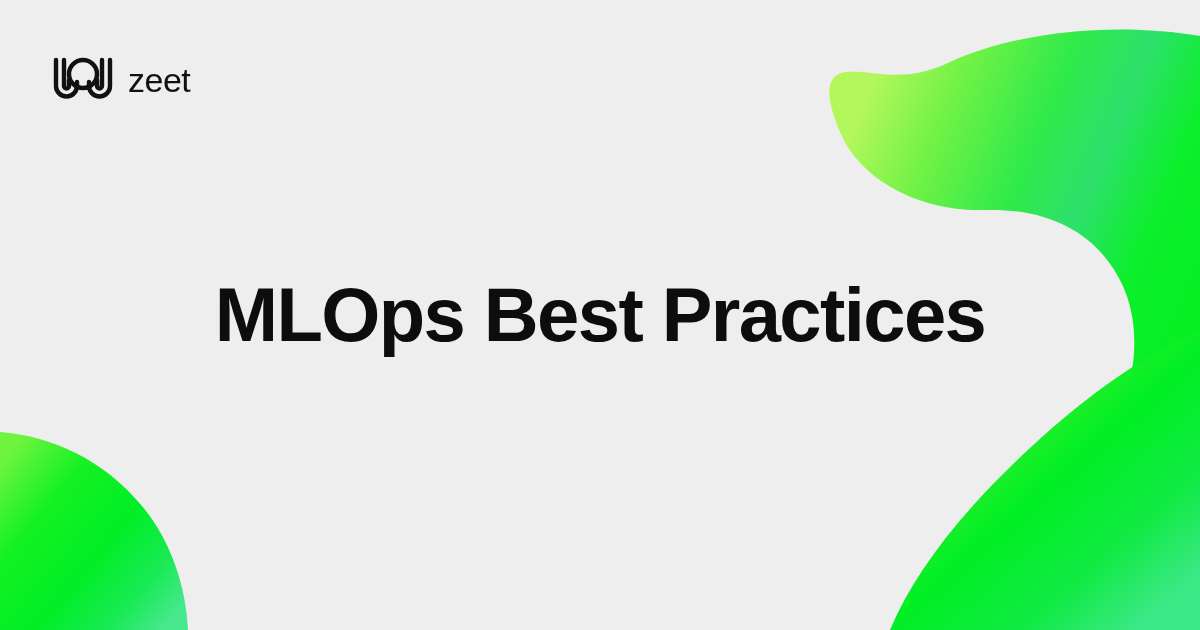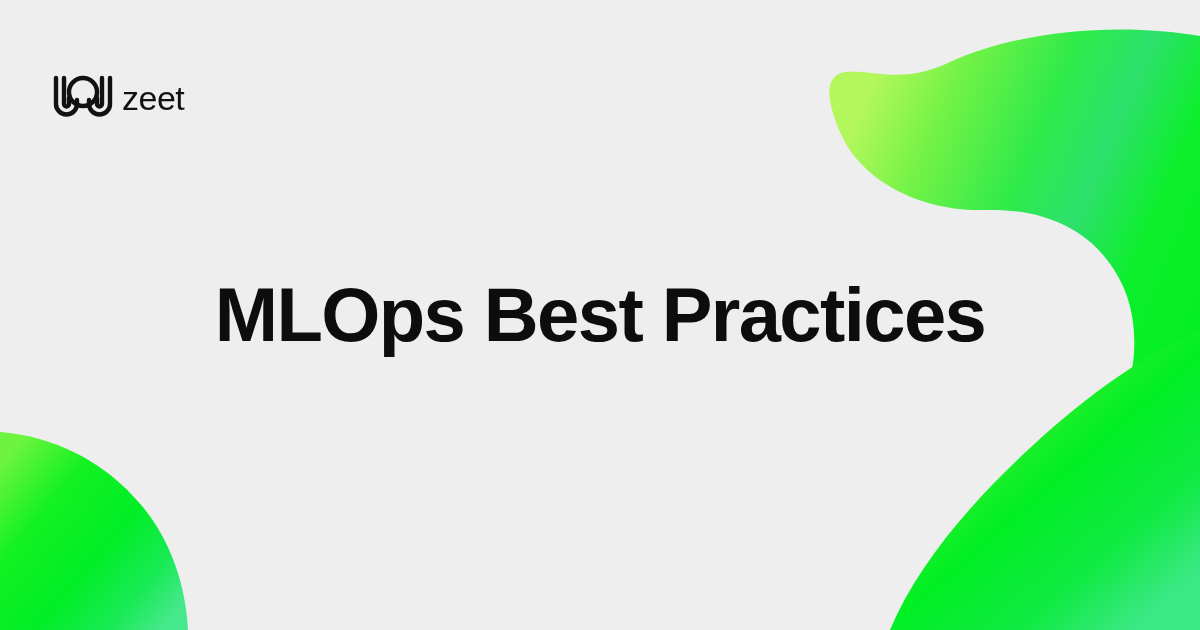--- a/index.html
+++ b/index.html
@@ -33,24 +33,24 @@
   #decoration-layer svg {
     display: block;
     width: 1200px;
     height: 630px;
   }
 
   
   #brand-logo {
     position: absolute;
     left: 52px;
-    top: 68px;
+    top: 50px;
     display: flex;
     align-items: center;
-    gap: 8px;
+    gap: 14px;
     height: 58px;
   }
   #brand-logo .mark {
     display: block;
     width: 62px;
     height: 50px;
   }
   #brand-logo .wordmark {
     display: block;
     width: 104px;

